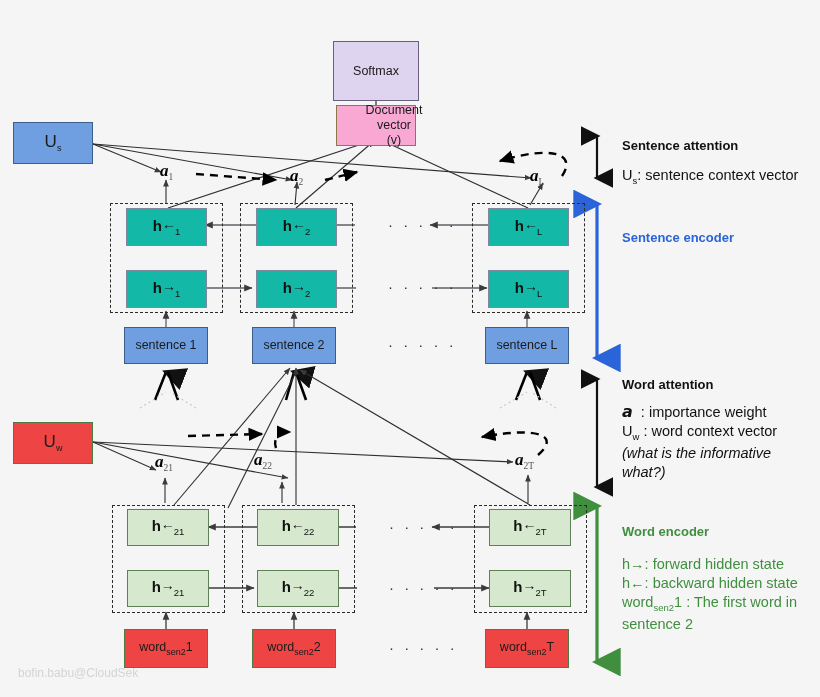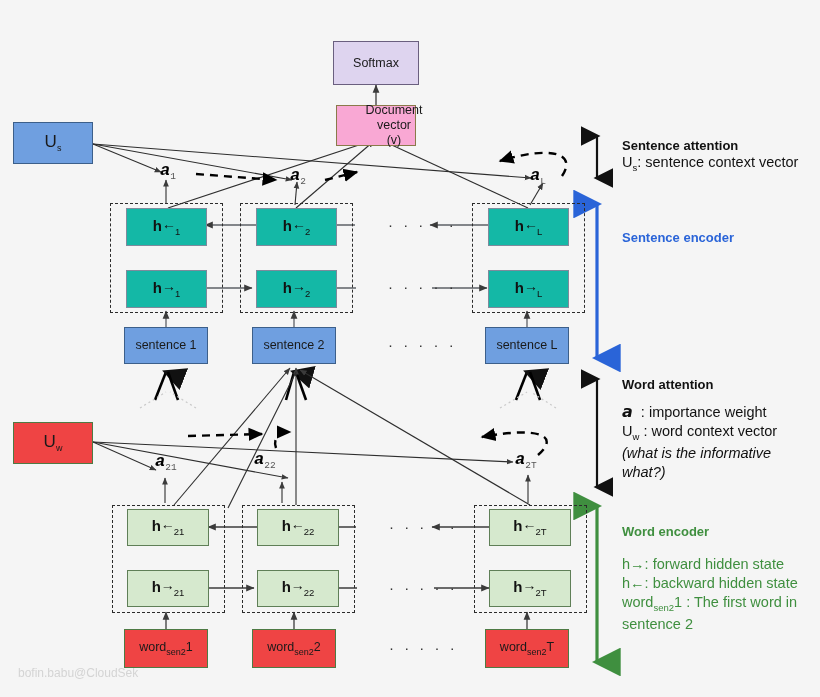--- a/index.html
+++ b/index.html
@@ -37,21 +37,21 @@
   }
 
   .hlab { font-size:15px; font-weight:bold; color:#111; position:relative; }
   .hlab .arw { font-size:14px; position:relative; top:-2px; letter-spacing:-1px; }
   .hlab sub { font-size:9.5px; font-weight:normal; }
   .sub { font-size:9px; vertical-align:sub; }
 
   .alpha {
     position:absolute; z-index:4;
     font-style:italic; font-weight:bold; font-size:17px; color:#000;
-    font-family:Liberation Mono, monospace;
+    font-family:Liberation Serif, serif;
   }
   .alpha sub { font-size:9.5px; font-weight:normal; font-style:normal; color:#555; }
 
   .dots {
     position:absolute; z-index:3;
     font-size:15px; color:#333; letter-spacing:3px;
   }
 
   .legend { position:absolute; z-index:5; }
   .lg-title { font-size:13px; font-weight:bold; color:#111; }
@@ -205,21 +205,21 @@
     </g>
 
     <g fill="none">
       <line x1="597" y1="136" x2="597" y2="178" stroke="#111" stroke-width="2.2" marker-start="url(#mBup)" marker-end="url(#mBdn)"></line>
       <line x1="597" y1="204" x2="597" y2="358" stroke="#2a64d8" stroke-width="3.2" marker-start="url(#mBLup)" marker-end="url(#mBLdn)"></line>
       <line x1="597" y1="379" x2="597" y2="487" stroke="#111" stroke-width="2.2" marker-start="url(#mBup)" marker-end="url(#mBdn)"></line>
       <line x1="597" y1="506" x2="597" y2="662" stroke="#3f8f3f" stroke-width="3.2" marker-start="url(#mGup)" marker-end="url(#mGdn)"></line>
     </g>
   </svg>
 
-  <div class="node purple" style="left:333px; top:41px; width:86px; height:44px;">
+  <div class="node purple" style="left:333px; top:41px; width:86px; height:60px;">
     <span>Softmax</span>
   </div>
 
   <div class="node cream" style="left:336px; top:105px; width:80px; height:41px; flex-direction:column;">
     <span>Document</span>
     <span>vector (v)</span>
   </div>
 
   <div class="node blue-dark" style="left:13px; top:122px; width:80px; height:42px; font-size:17px;">
     <span>
@@ -354,21 +354,21 @@
       <span>word</span><span class="sub">sen2</span><span>T</span>
     </span>
   </div>
 
   <div class="dots" style="left:389px; top:518px;">· · · · ·</div>
   <div class="dots" style="left:389px; top:579px;">· · · · ·</div>
   <div class="dots" style="left:389px; top:639px;">· · · · ·</div>
 
   <div class="legend" style="left:622px; top:138px;">
     <div class="lg-title">Sentence attention</div>
-    <div class="lg-body" style="text-align:center;">
+    <div class="lg-body" style="margin-top:13px;text-align:center;">
       <span>U</span><sub>s</sub><span>: sentence context vector</span>
     </div>
   </div>
 
   <div class="legend" style="left:622px; top:230px;">
     <div class="lg-title lg-blue">Sentence encoder</div>
   </div>
 
   <div class="legend" style="left:622px; top:377px;">
     <div class="lg-title">Word attention</div>

